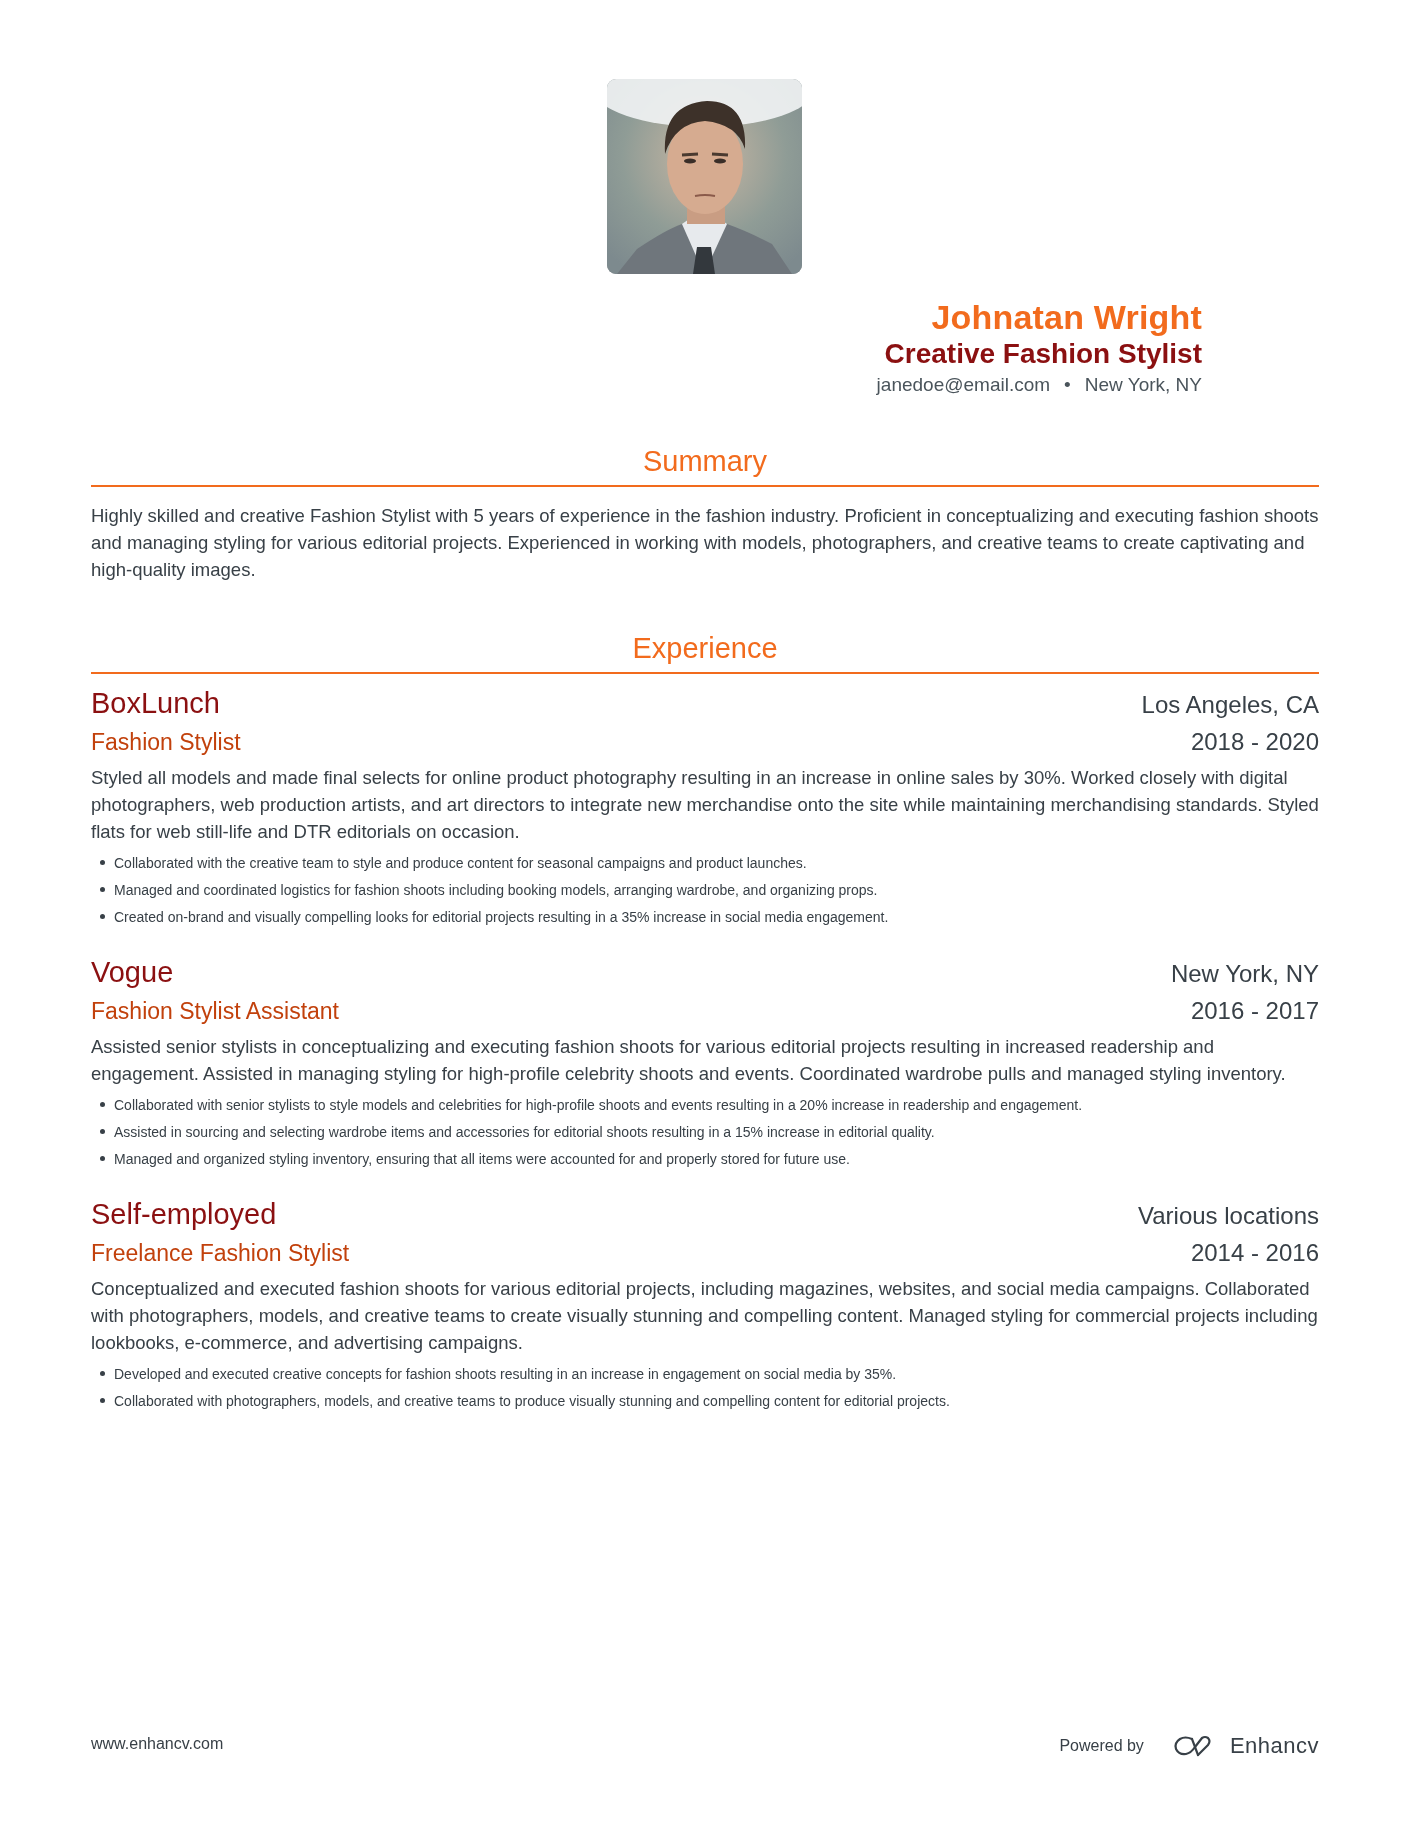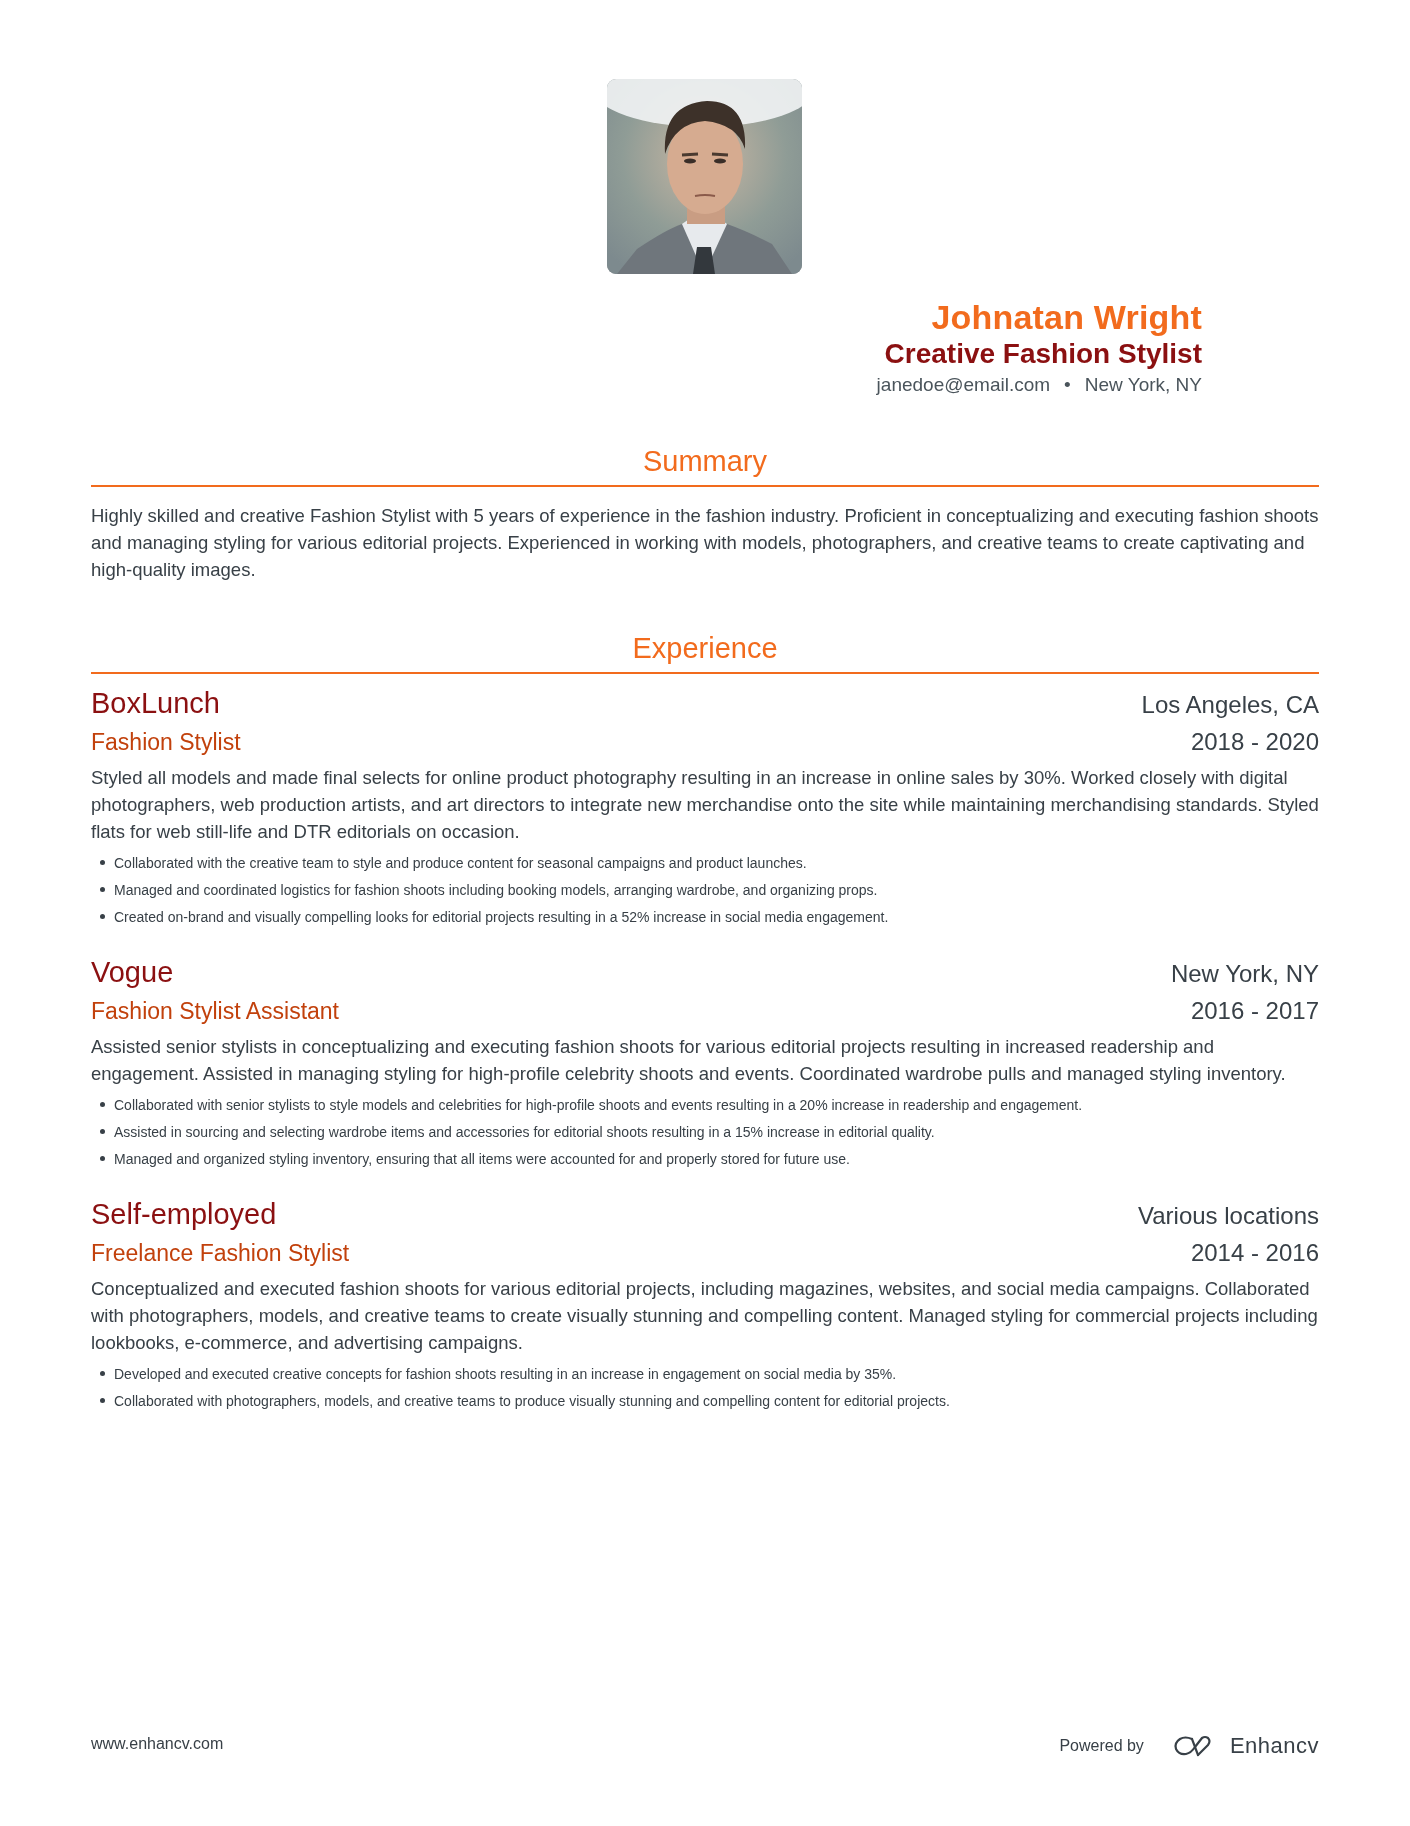--- a/index.html
+++ b/index.html
@@ -111,21 +111,21 @@
         <div class="location">Los Angeles, CA</div>
       </div>
       <div class="job-row">
         <div class="role">Fashion Stylist</div>
         <div class="dates">2018 - 2020</div>
       </div>
       <div class="body-text desc">Styled all models and made final selects for online product photography resulting in an increase in online sales by 30%. Worked closely with digital photographers, web production artists, and art directors to integrate new merchandise onto the site while maintaining merchandising standards. Styled flats for web still-life and DTR editorials on occasion.</div>
       <ul class="bullets">
         <li>Collaborated with the creative team to style and produce content for seasonal campaigns and product launches.</li>
         <li>Managed and coordinated logistics for fashion shoots including booking models, arranging wardrobe, and organizing props.</li>
-        <li>Created on-brand and visually compelling looks for editorial projects resulting in a 52% increase in social media engagement.</li>
+        <li>Created on-brand and visually compelling looks for editorial projects resulting in a 35% increase in social media engagement.</li>
       </ul>
     </div>
 
     <div class="job" style="margin-top:22px;">
       <div class="job-row">
         <div class="company">Vogue</div>
         <div class="location">New York, NY</div>
       </div>
       <div class="job-row">
         <div class="role">Fashion Stylist Assistant</div>

